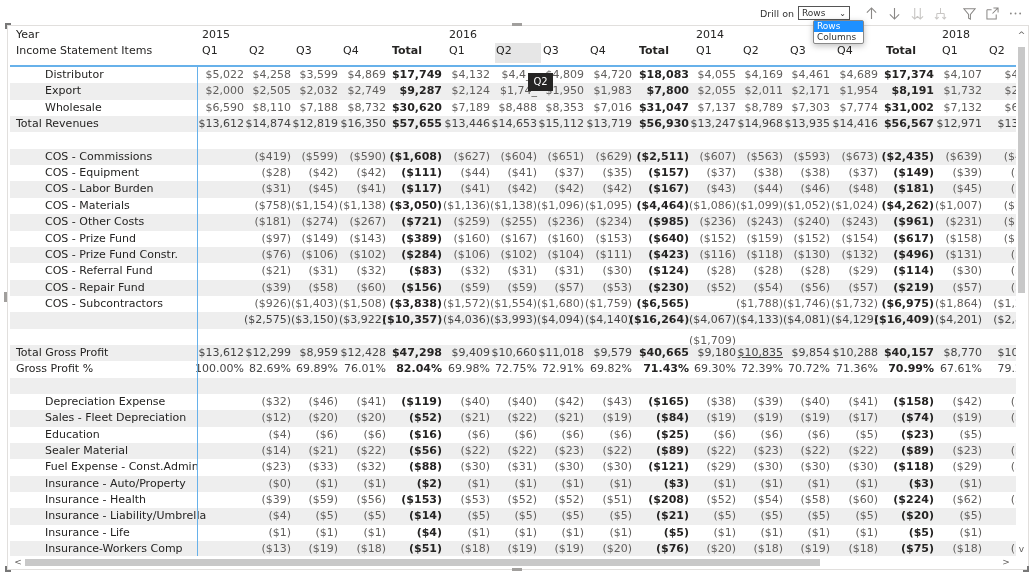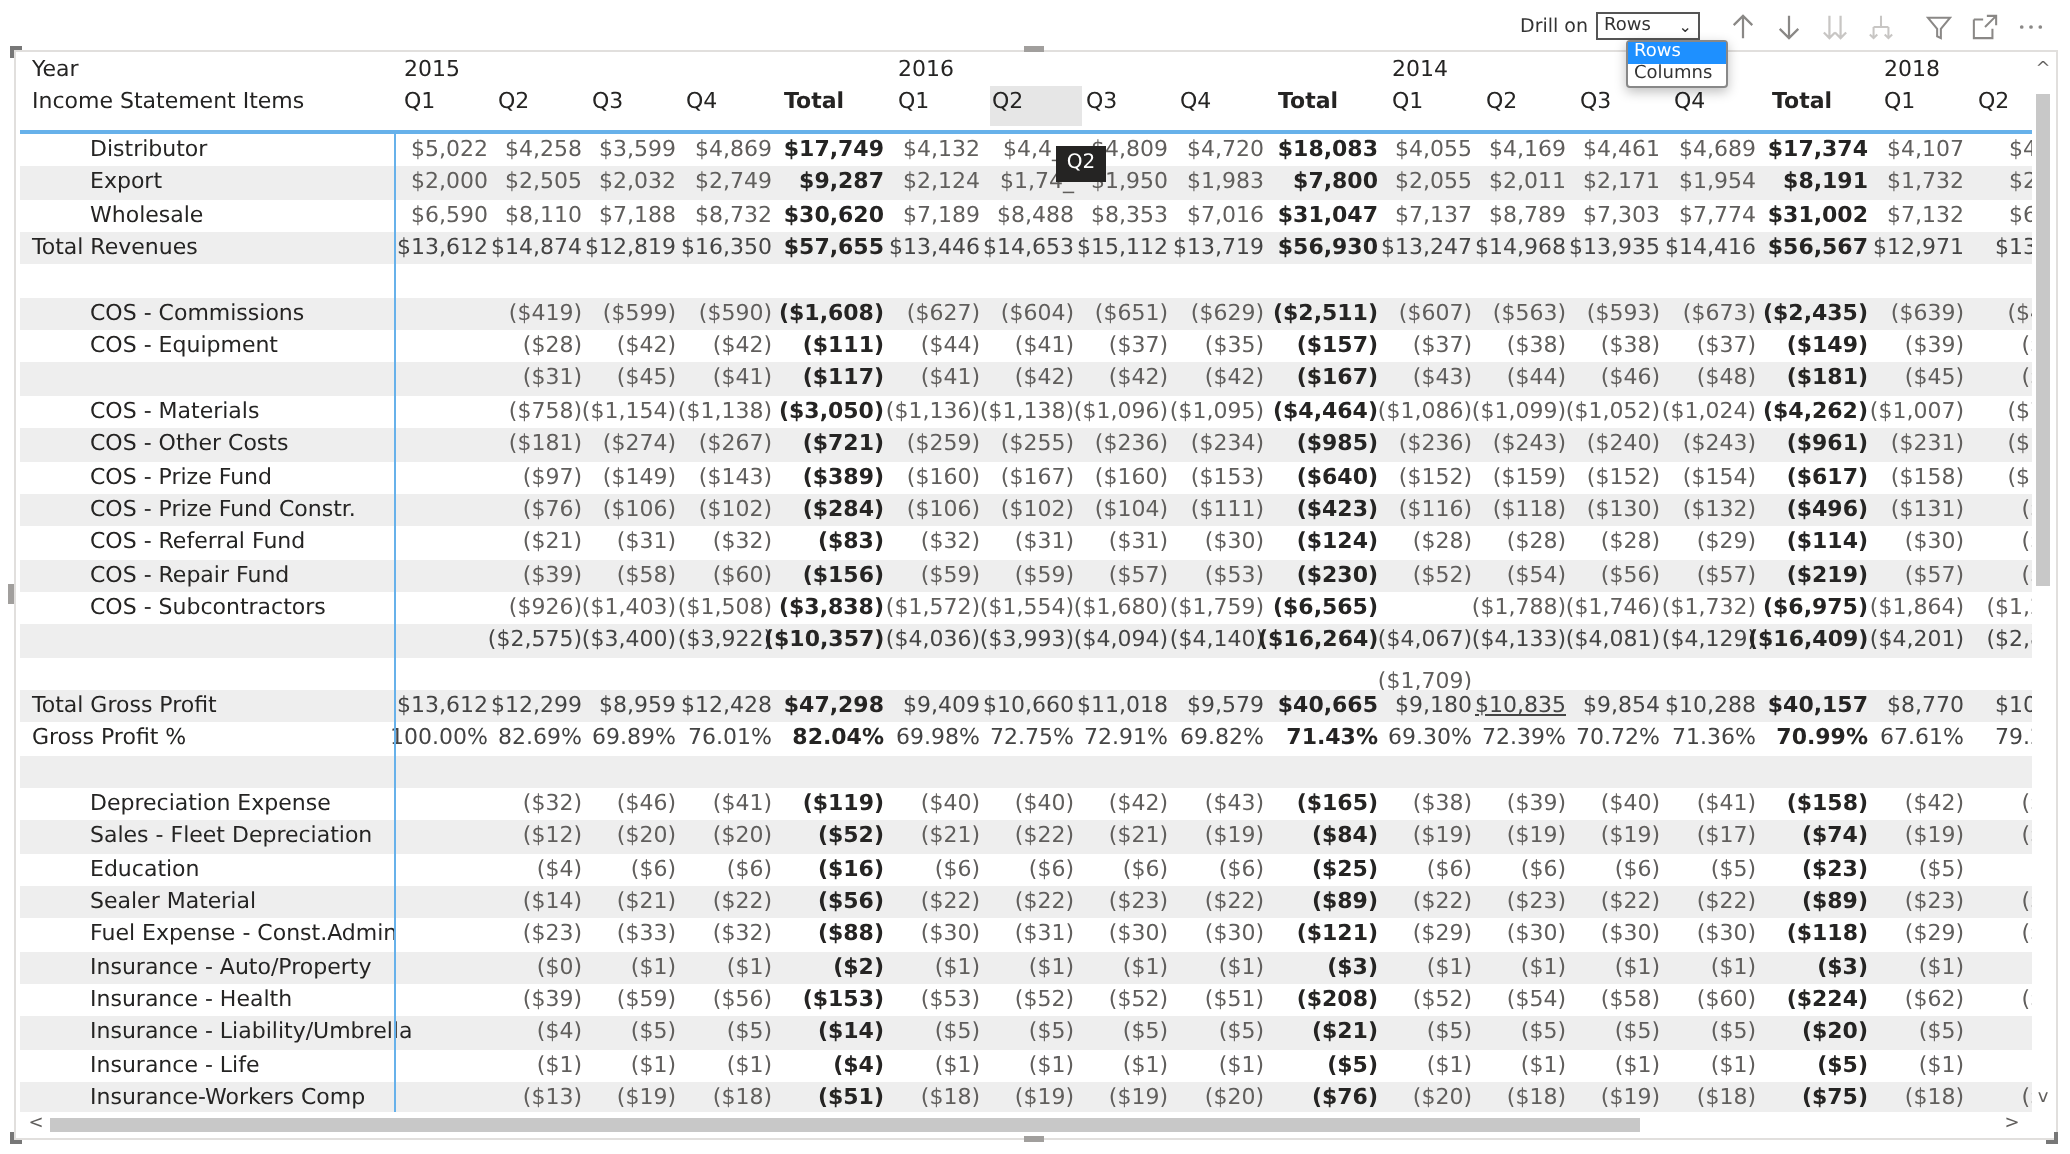--- a/index.html
+++ b/index.html
@@ -281,20 +281,21 @@
         <div class="cell num bold" style="left: 619px;">($157)</div>
         <div class="cell num" style="left: 666px;">($37)</div>
         <div class="cell num" style="left: 713px;">($38)</div>
         <div class="cell num" style="left: 760px;">($38)</div>
         <div class="cell num" style="left: 808px;">($37)</div>
         <div class="cell num bold" style="left: 864px;">($149)</div>
         <div class="cell num" style="left: 912px;">($39)</div>
         <div class="cell num" style="left: 959px;">($2</div>
       </div>
       <div class="row shade" style="top: 155.45px;">
+        <div class="cell label indent">COS - Labor Burden</div>
         <div class="cell num" style="left: 174px;"></div>
         <div class="cell num" style="left: 221px;">($31)</div>
         <div class="cell num" style="left: 268px;">($45)</div>
         <div class="cell num" style="left: 316px;">($41)</div>
         <div class="cell num bold" style="left: 372px;">($117)</div>
         <div class="cell num" style="left: 420px;">($41)</div>
         <div class="cell num" style="left: 467px;">($42)</div>
         <div class="cell num" style="left: 514px;">($42)</div>
         <div class="cell num" style="left: 562px;">($42)</div>
         <div class="cell num bold" style="left: 619px;">($167)</div>
@@ -442,21 +443,21 @@
         <div class="cell num" style="left: 713px;">($1,788)</div>
         <div class="cell num" style="left: 760px;">($1,746)</div>
         <div class="cell num" style="left: 808px;">($1,732)</div>
         <div class="cell num bold" style="left: 864px;">($6,975)</div>
         <div class="cell num" style="left: 912px;">($1,864)</div>
         <div class="cell num" style="left: 959px;">($1,22</div>
       </div>
       <div class="row shade" style="top: 286.25px;">
         <div class="cell num dark" style="left: 174px;"></div>
         <div class="cell num dark" style="left: 221px;">($2,575)</div>
-        <div class="cell num dark" style="left: 268px;">($3,400)</div>
+        <div class="cell num dark" style="left: 268px;">($3,150)</div>
         <div class="cell num dark" style="left: 316px;">($3,922)</div>
         <div class="cell num bold" style="left: 372px;">($10,357)</div>
         <div class="cell num dark" style="left: 420px;">($4,036)</div>
         <div class="cell num dark" style="left: 467px;">($3,993)</div>
         <div class="cell num dark" style="left: 514px;">($4,094)</div>
         <div class="cell num dark" style="left: 562px;">($4,140)</div>
         <div class="cell num bold" style="left: 619px;">($16,264)</div>
         <div class="cell num dark" style="left: 666px;">($4,067)</div>
         <div class="cell num dark" style="left: 713px;">($4,133)</div>
         <div class="cell num dark" style="left: 760px;">($4,081)</div>

